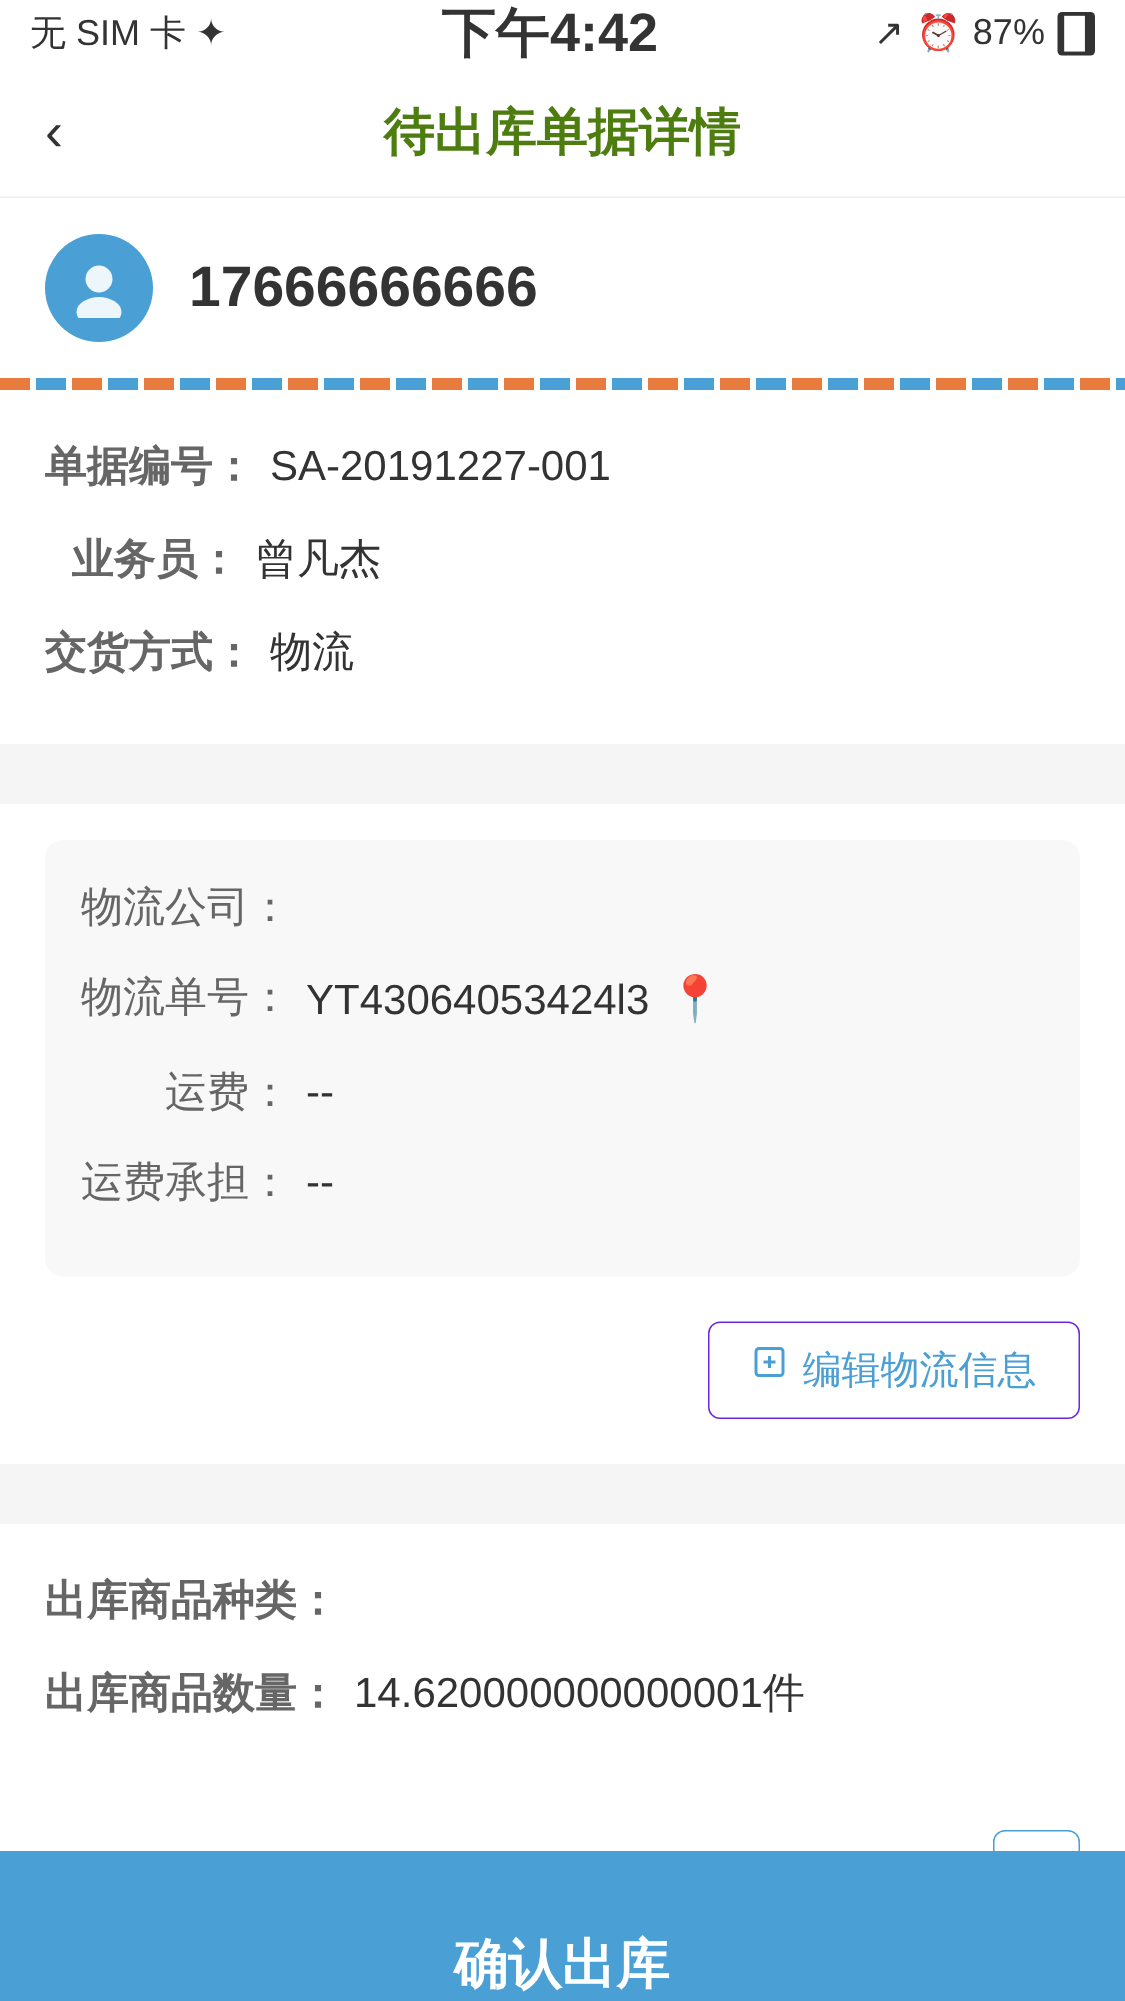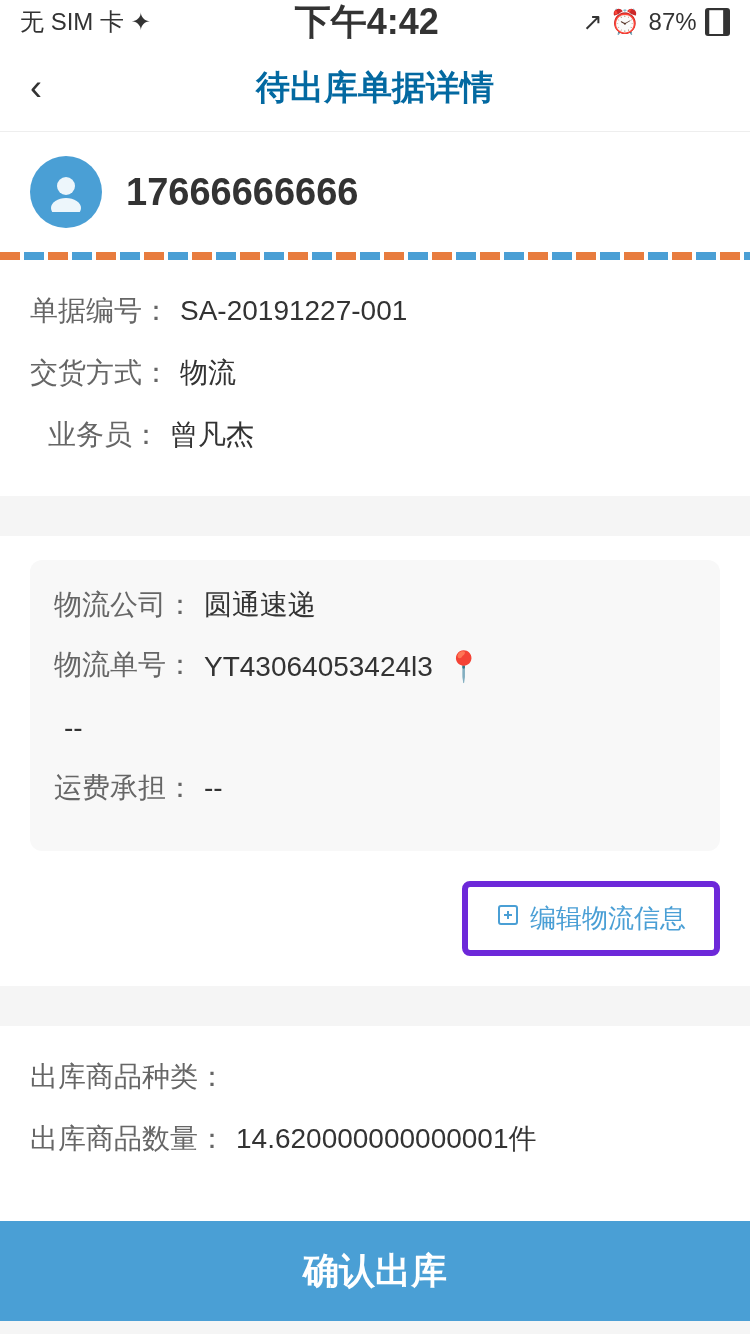--- a/index.html
+++ b/index.html
@@ -43,21 +43,21 @@
     .nav-back {
       position: absolute;
       left: 30px;
       font-size: 36px;
       color: #333;
       cursor: pointer;
     }
     .nav-title {
       font-size: 34px;
       font-weight: 600;
-      color: #0369a1;
+      color: #4d7c0f;
     }
 
     
     .customer-header {
       background: #fff;
       padding: 24px 30px;
       display: flex;
       align-items: center;
       gap: 24px;
       margin-bottom: 0;
@@ -103,20 +103,21 @@
       display: flex;
       margin-bottom: 20px;
       font-size: 28px;
       line-height: 1.5;
     }
     .info-label {
       color: #666;
       min-width: 130px;
       text-align: right;
       flex-shrink: 0;
+      font-weight: bold;
     }
     .info-value {
       color: #333;
       flex: 1;
       padding-left: 10px;
     }
 
     
     .logistics-card {
       background: #f8f8f8;
@@ -153,27 +154,27 @@
 
     
     .btn-edit-logistics {
       display: flex;
       justify-content: flex-end;
       padding: 10px 30px 30px;
       background: #fff;
       margin-bottom: 20px;
     }
     .btn-edit {
-      border: 6px solid #6d28d9;
+      border: 1px solid #6d28d9;
       border-radius: 8px;
       padding: 14px 28px;
       color: #4a9fd5;
       font-size: 26px;
       display: flex;
-      align-items: center;
+      align-items: flex-start;
       gap: 10px;
       cursor: pointer;
       background: #fff;
     }
 
     
     .stats-section {
       background: #fff;
       padding: 30px 30px 20px;
       margin-bottom: 20px;
@@ -196,26 +197,26 @@
       display: flex;
       align-items: center;
       gap: 10px;
       cursor: pointer;
       background: #fff;
     }
 
     
     .bottom-bar {
       position: fixed;
-      bottom: 13px;
+      bottom: 0;
       width: 750px;
       height: 100px;
       background: #4a9fd5;
       display: flex;
-      align-items: center;
+      align-items: flex-end;
       justify-content: center;
       cursor: pointer;
     }
     .bottom-bar-text {
       color: #fff;
       font-size: 36px;
       font-weight: 600;
     }
 
     .gray-divider {
@@ -266,45 +267,45 @@
 </div>
 
 <div class="dashed-separator"></div>
 
 <div class="info-section">
   <div class="info-row">
     <span class="info-label">单据编号：</span>
     <span class="info-value">SA-20191227-001</span>
   </div>
   <div class="info-row">
+    <span class="info-label">业务员：</span>
+    <span class="info-value">曾凡杰</span>
+  </div>
+  <div class="info-row">
     <span class="info-label">交货方式：</span>
     <span class="info-value">物流</span>
-  </div>
-  <div class="info-row">
-    <span class="info-label">业务员：</span>
-    <span class="info-value">曾凡杰</span>
   </div>
 </div>
 
 <div class="gray-divider"></div>
 
 <div class="logistics-wrapper">
   <div class="logistics-card">
     <div class="logistics-row">
       <span class="logistics-label">物流公司：</span>
-      <span class="logistics-value">圆通速递</span>
     </div>
     <div class="logistics-row">
       <span class="logistics-label">物流单号：</span>
       <span class="logistics-value">
         <span>YT43064053424l3</span>
         <span class="location-icon">📍</span>
       </span>
     </div>
     <div class="logistics-row">
+      <span class="logistics-label">运费：</span>
       <span class="logistics-value">--</span>
     </div>
     <div class="logistics-row">
       <span class="logistics-label">运费承担：</span>
       <span class="logistics-value">--</span>
     </div>
   </div>
 
   <div class="btn-edit-logistics">
     <button class="btn-edit">

